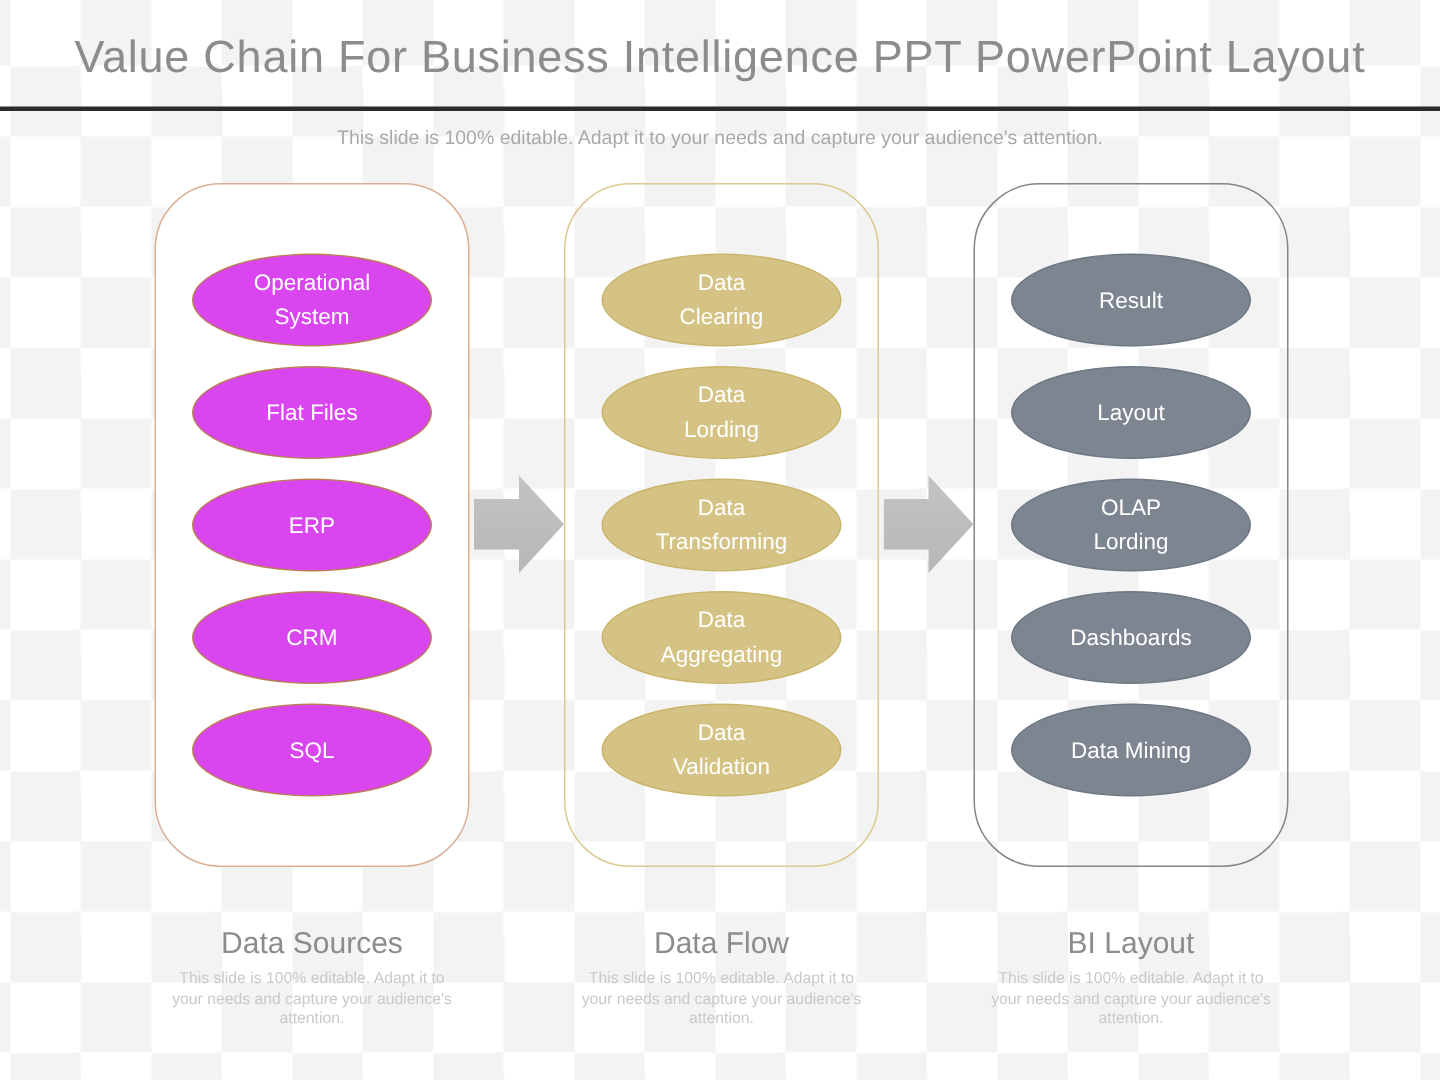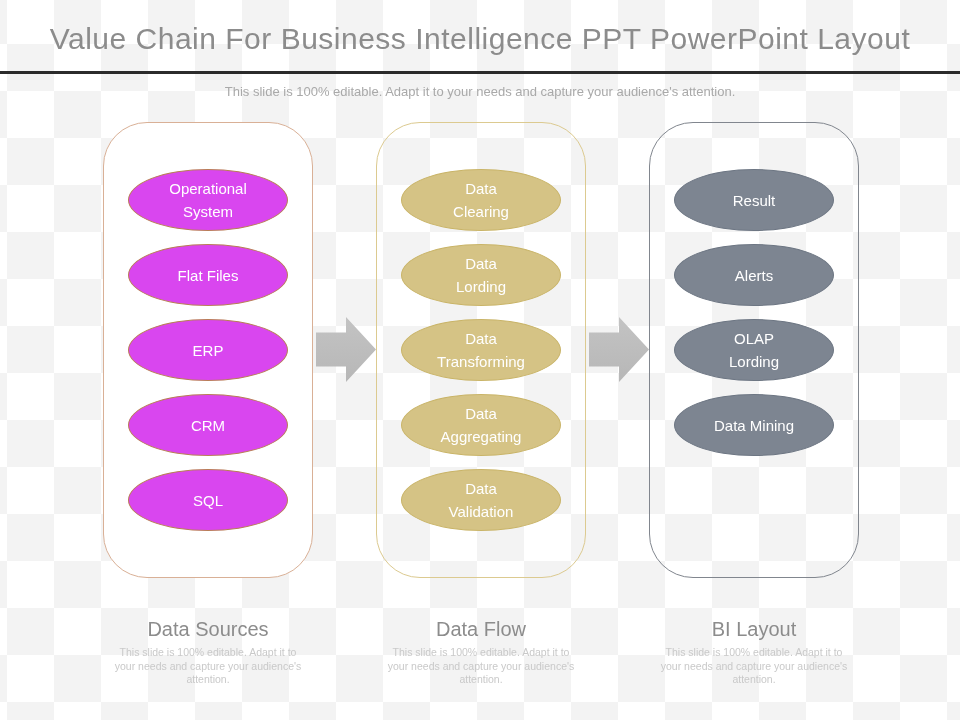--- a/index.html
+++ b/index.html
@@ -132,23 +132,24 @@
     <div class="node c2">Data
 Aggregating</div>
     <div class="node c2">Data
 Validation</div>
   </div>
 
   <div class="arrow a2"></div>
 
   <div class="panel p3">
     <div class="node c3">Result</div>
-    <div class="node c3">Alerts</div>
+    <div class="node c3">Layout</div>
     <div class="node c3">OLAP
 Lording</div>
+    <div class="node c3">Dashboards</div>
     <div class="node c3">Data Mining</div>
   </div>
 
   <div class="footer f1">
     <div class="footer-heading">Data Sources</div>
     <div class="footer-note">This slide is 100% editable. Adapt it to your needs and capture your audience's attention.</div>
   </div>
 
   <div class="footer f2">
     <div class="footer-heading">Data Flow</div>

